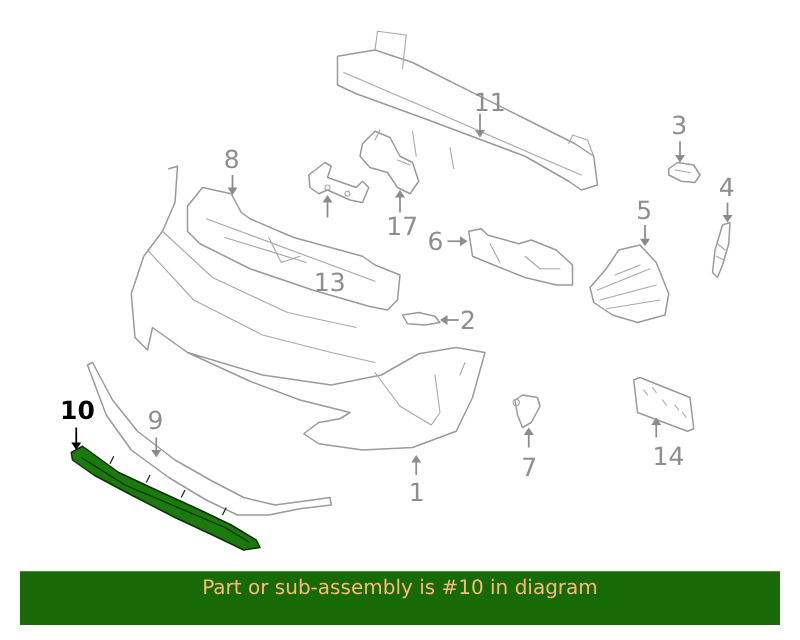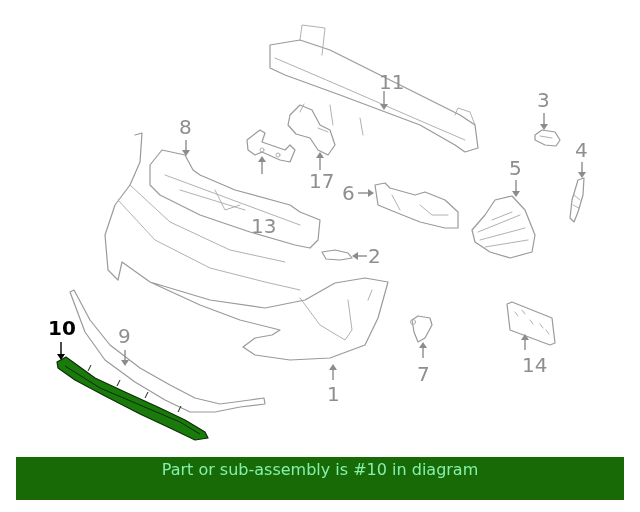--- a/index.html
+++ b/index.html
@@ -8,21 +8,21 @@
     .part { fill: #ffffff; stroke: #9a9a9a; stroke-width: 1.2; stroke-linejoin: round; stroke-linecap: round; }
     .detail { fill: none; stroke: #a8a8a8; stroke-width: 0.9; stroke-linejoin: round; stroke-linecap: round; }
     .hl { fill: #1a7a0c; stroke: #0b2e05; stroke-width: 1.2; stroke-linejoin: round; }
     .hl-detail { fill: none; stroke: #0b2e05; stroke-width: 1; }
     .arrow { stroke: #8c8c8c; stroke-width: 1.4; fill: none; }
     .arrowhead { fill: #8c8c8c; }
     .arrow-hl { stroke: #000; stroke-width: 1.4; fill: none; }
     .arrowhead-hl { fill: #000; }
     .callout { position: absolute; font-family: "DejaVu Sans", sans-serif; font-size: 20px; color: #8e8e8e; line-height: 1; }
     .callout.hl-label { color: #000000; font-weight: bold; }
-    #banner { position: absolute; left: 16px; top: 457px; width: 608px; height: 43px; background: #176a05; color: #86efac; text-align: center; font-family: "DejaVu Sans", sans-serif; font-size: 16px; line-height: 19px; padding-top: 3px; box-sizing: border-box; }
+    #banner { position: absolute; left: 16px; top: 457px; width: 608px; height: 43px; background: #176a05; color: #fdba74; text-align: center; font-family: "DejaVu Sans", sans-serif; font-size: 16px; line-height: 19px; padding-top: 3px; box-sizing: border-box; }
     #banner div { white-space: nowrap; }
   </style>
 </head>
 <body>
 
 <svg id="diagram" viewBox="0 0 640 512" xmlns="http://www.w3.org/2000/svg">
 
   <g>
     <path class="part" d="M270 45 L300 40 L330 50 L420 95 L460 115 L475 125 L478 148 L465 152 L455 145 L420 125 L340 95 L285 75 L270 68 Z"></path>
     <path class="detail" d="M300 40 L302 25 L325 28 L322 55"></path>

